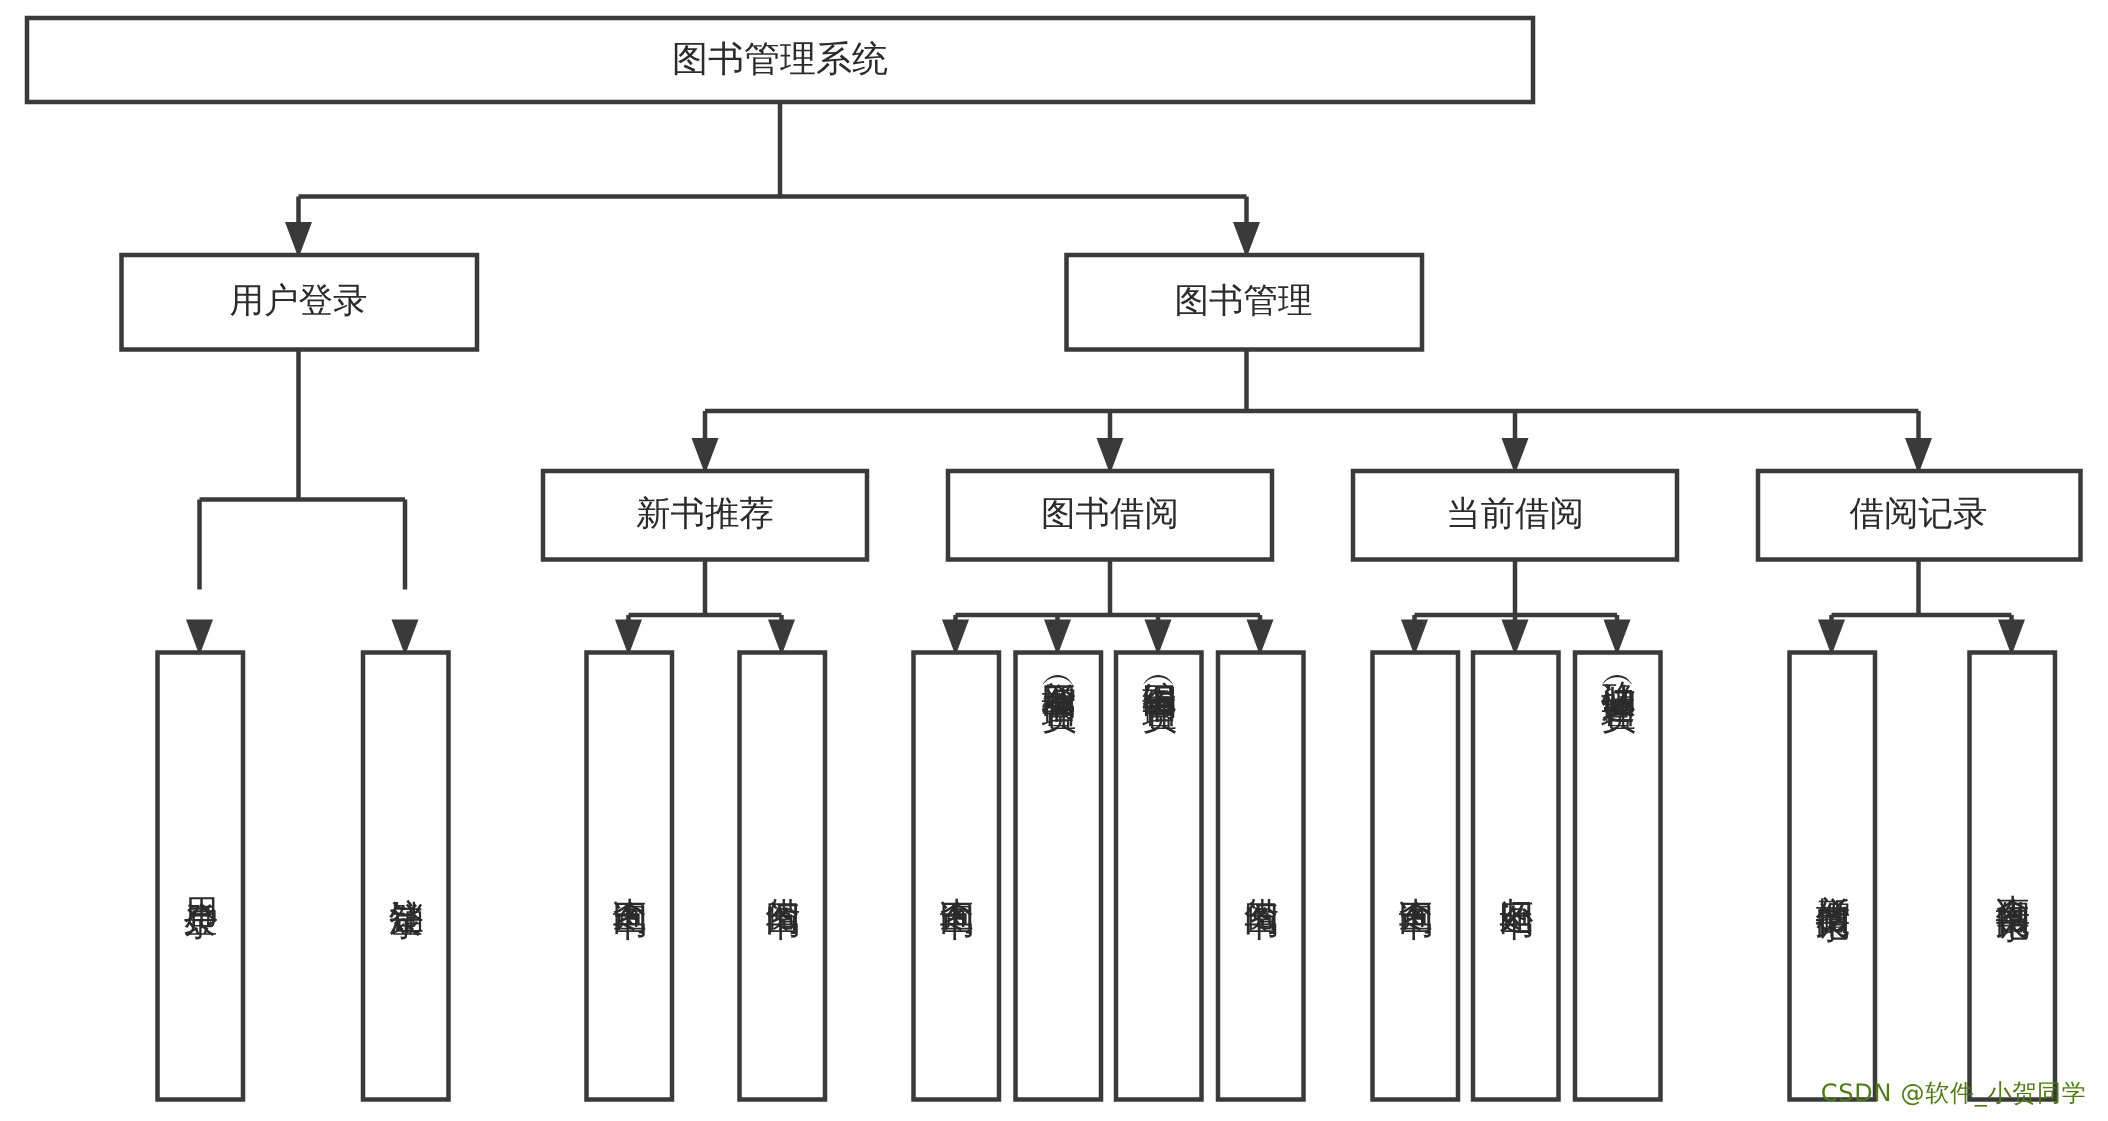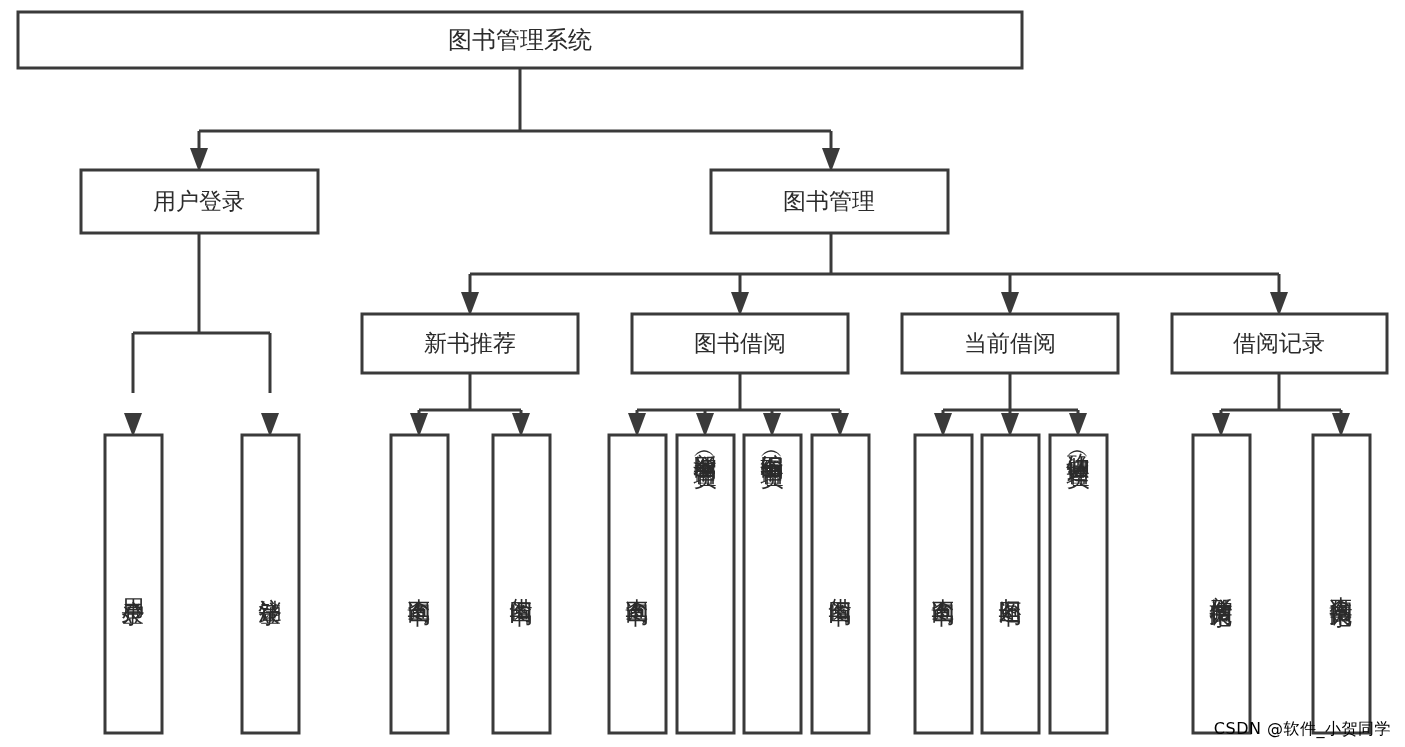--- a/index.html
+++ b/index.html
@@ -69,21 +69,21 @@
     color:#2b2b2b;
     white-space:nowrap;
     text-align:center;
   }
   .watermark{
     position:absolute;
     right:14px;
     bottom:4px;
     font-family:"DejaVu Sans","Liberation Sans",sans-serif;
     font-size:16px;
-    color:#000000;
+    color:#4d7c0f;
     letter-spacing:0.5px;
     white-space:nowrap;
   }
 </style>
 </head>
 <body>
 
 <div id="diagram-root">
 
   <svg id="tree-svg" viewBox="0 0 1405 747">

